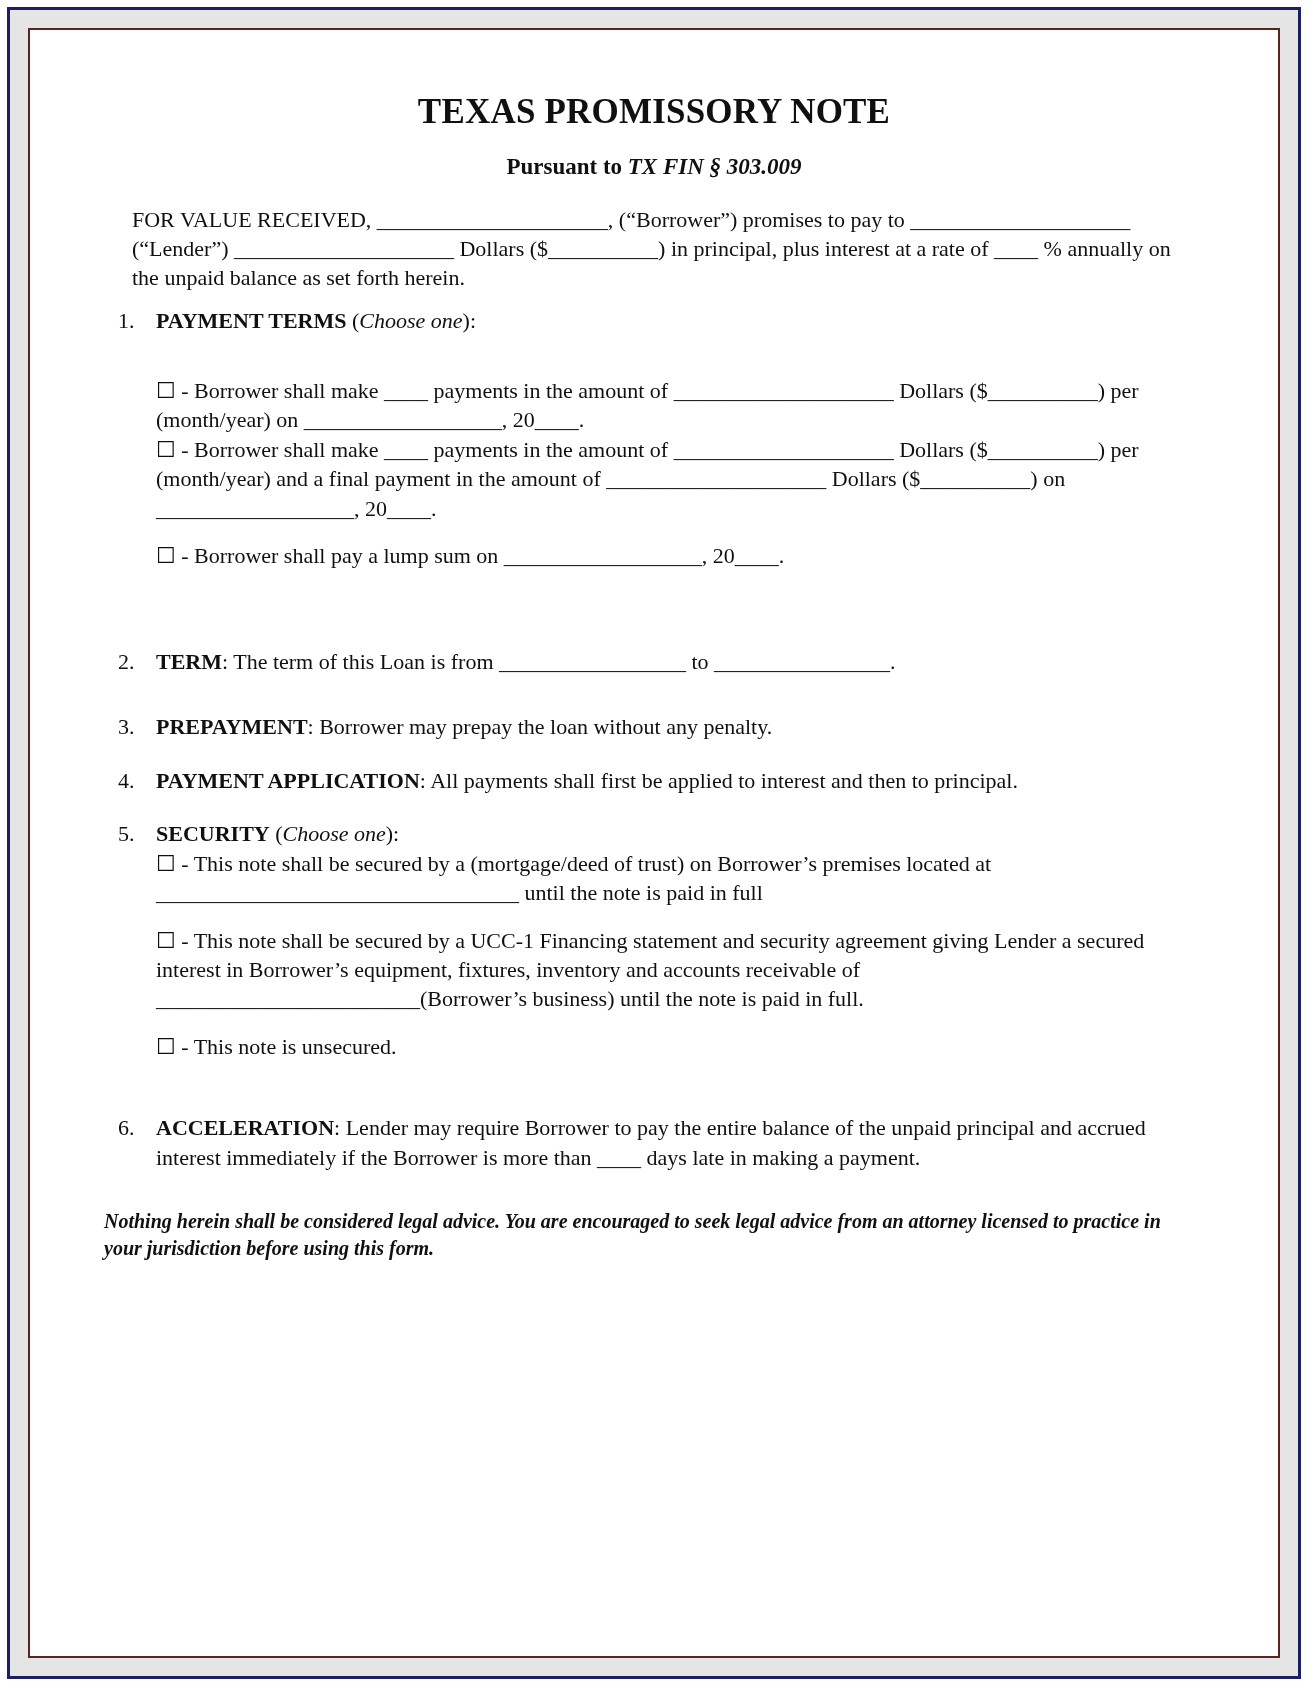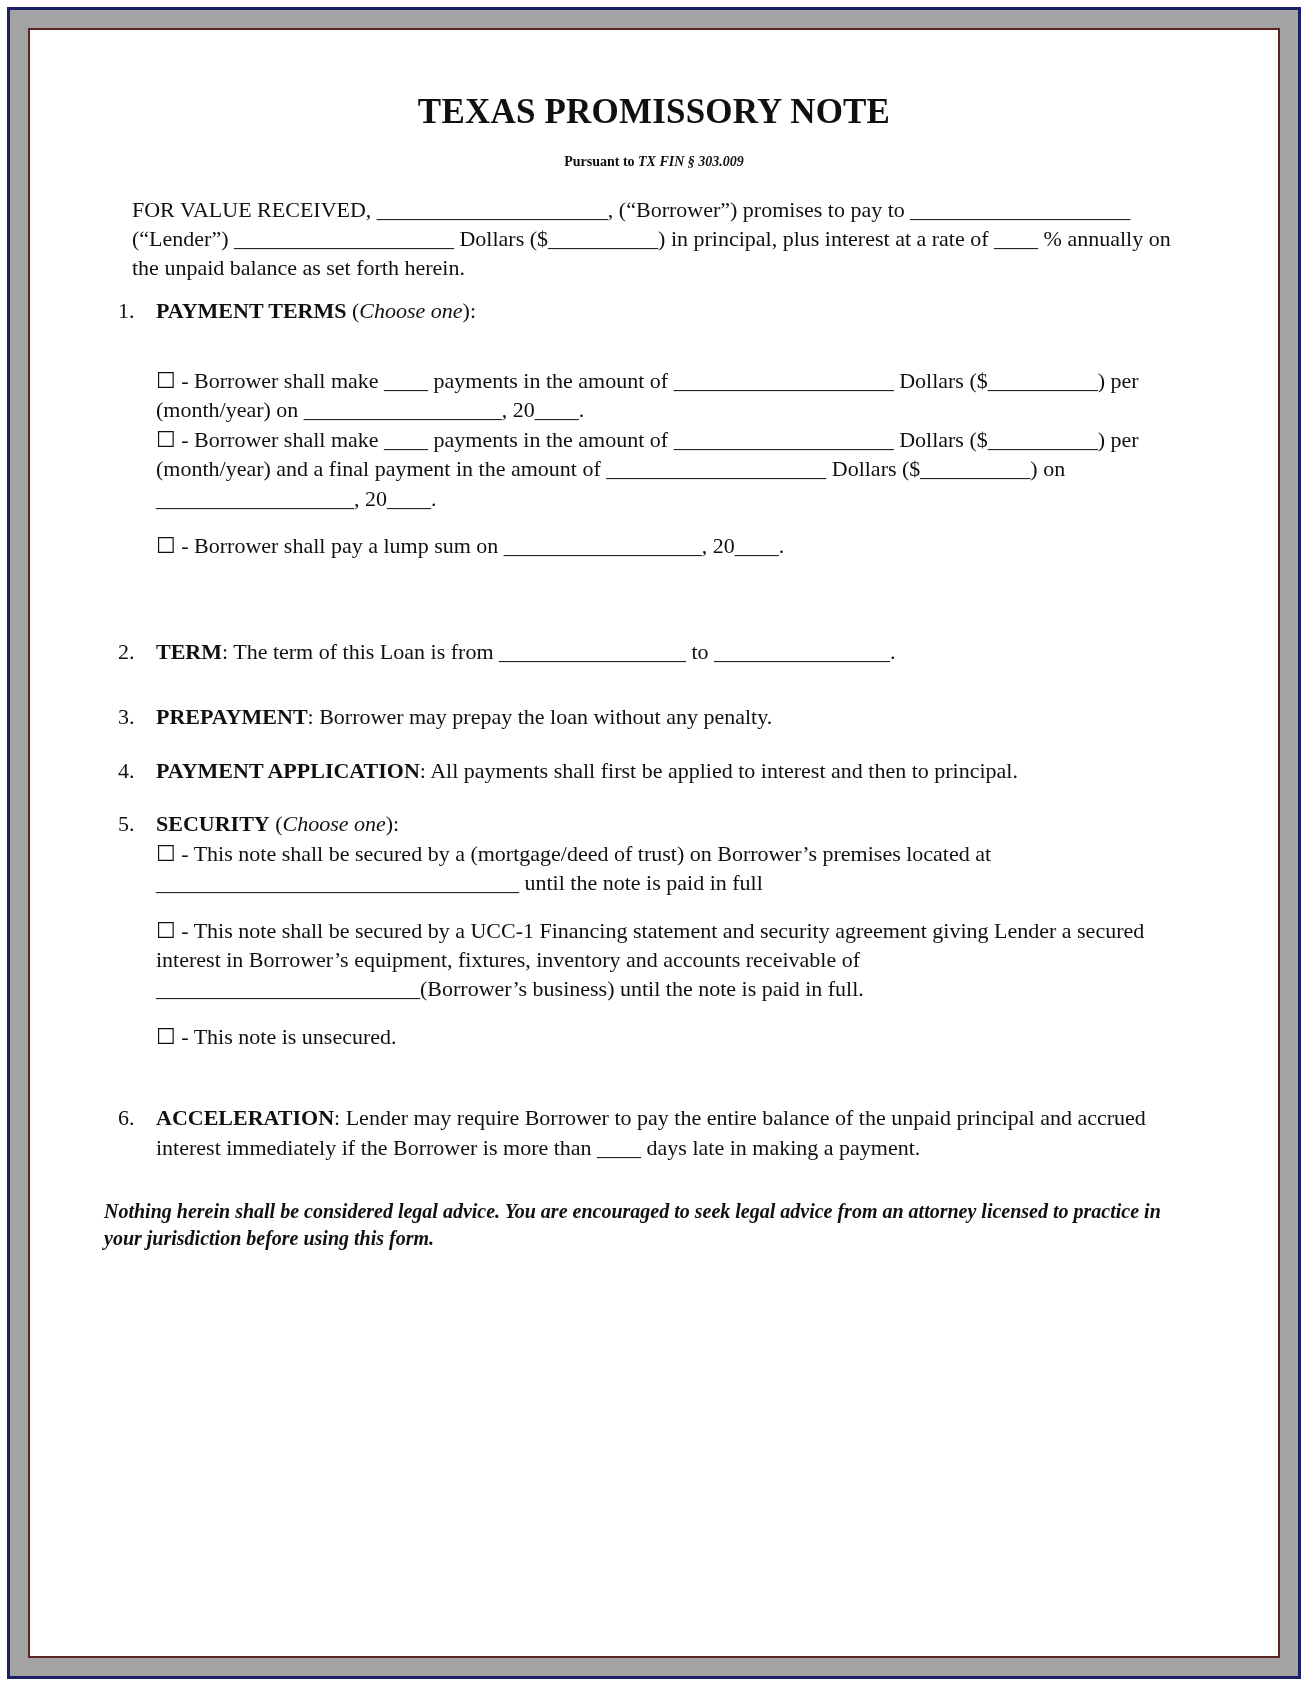--- a/index.html
+++ b/index.html
@@ -16,21 +16,21 @@
 
   
   .page-frame {
     position: absolute;
     left: 7px;
     top: 7px;
     width: 1294px;
     height: 1672px;
     border: 3px solid #1b1f63;
     box-sizing: border-box;
-    background: #a3a3a3;
+    background: #e5e5e5;
   }
   .page-frame-inner {
     position: absolute;
     left: 18px;
     top: 18px;
     right: 18px;
     bottom: 18px;
     border: 2px solid #5a2420;
     box-sizing: border-box;
     background: #ffffff;
@@ -52,21 +52,21 @@
   .doc-title {
     text-align: center;
     font-size: 35px;
     font-weight: bold;
     letter-spacing: 0.2px;
     margin: 0 0 22px 0;
     font-family: "Liberation Serif", "DejaVu Serif", serif;
   }
   .doc-subtitle {
     text-align: center;
-    font-size: 14px;
+    font-size: 23px;
     font-weight: bold;
     margin: 0 0 26px 0;
   }
   .doc-subtitle .stat {
     font-style: italic;
   }
 
   .intro {
     text-align: left;
     font-size: 22px;

